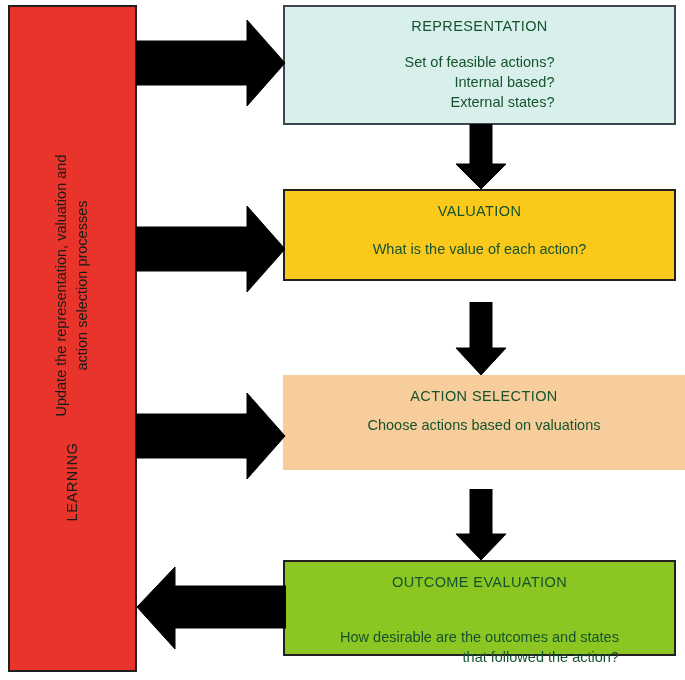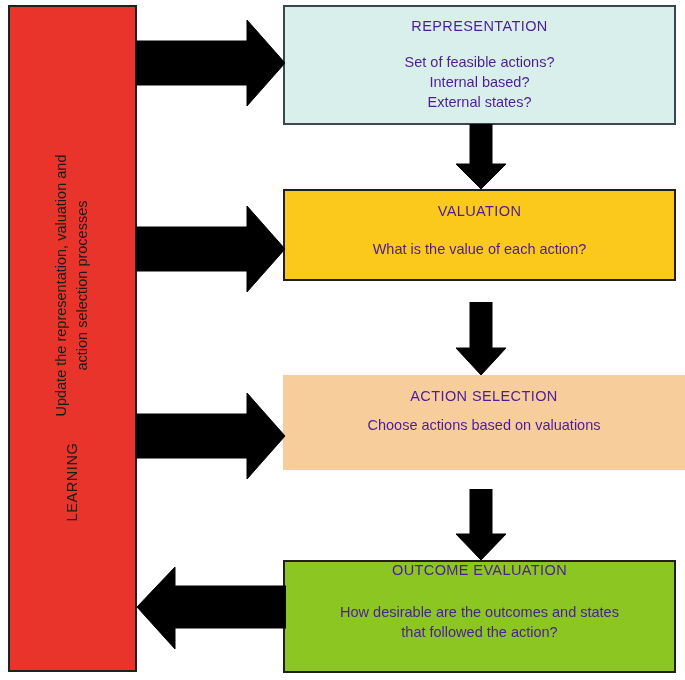--- a/index.html
+++ b/index.html
@@ -57,33 +57,33 @@
   }
   .learning-sub .l2 { display: block; }
 
   
   .pbox {
     position: absolute;
     box-sizing: border-box;
     display: flex;
     flex-direction: column;
     align-items: center;
-    color: #4c1d95;
+    color: #14532d;
   }
   .pbox .ptitle {
     font-size: 14.5px;
     letter-spacing: 0.4px;
     text-align: center;
   }
   .pbox .pbody {
     font-size: 14.5px;
     line-height: 1.38;
     text-align: center;
   }
-  .pbox .pbody span { display: block; }
+  .pbox .pbody span { display: block; text-align: right; }
 
   #box-representation {
     left: 283px; top: 5px; width: 393px; height: 120px;
     background: #D9EFEC;
     border: 2px solid #3d4650;
     padding-top: 11px;
   }
   #box-representation .pbody { margin-top: 18px; }
 
   #box-valuation {
@@ -96,25 +96,26 @@
 
   #box-action-selection {
     left: 283px; top: 375px; width: 402px; height: 95px;
     background: #F8CD9C;
     border: none;
     padding-top: 13px;
   }
   #box-action-selection .pbody { margin-top: 11px; }
 
   #box-outcome-evaluation {
-    left: 283px; top: 560px; width: 393px; height: 113px;
+    left: 283px; top: 560px; width: 393px; height: 96px;
     background: #8CC623;
     border: 2px solid #231f20;
-  }
-  #box-outcome-evaluation .pbody { margin-top: 24px; }
+    padding-top: 12px;
+  }
+  #box-outcome-evaluation .pbody { margin-top: 37px; }
 
   
   .arrow-svg {
     position: absolute;
     display: block;
   }
   .arrow-shape {
     fill: #000000;
     stroke: #000000;
     stroke-width: 1;

